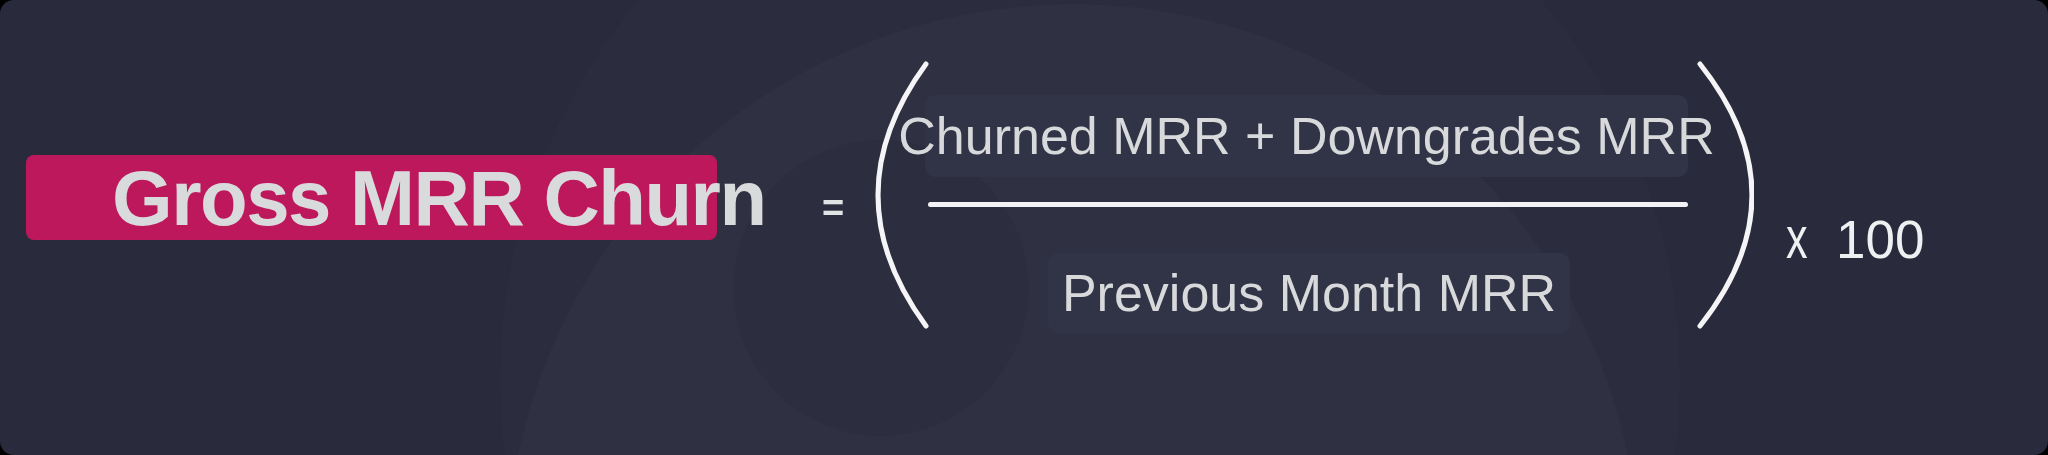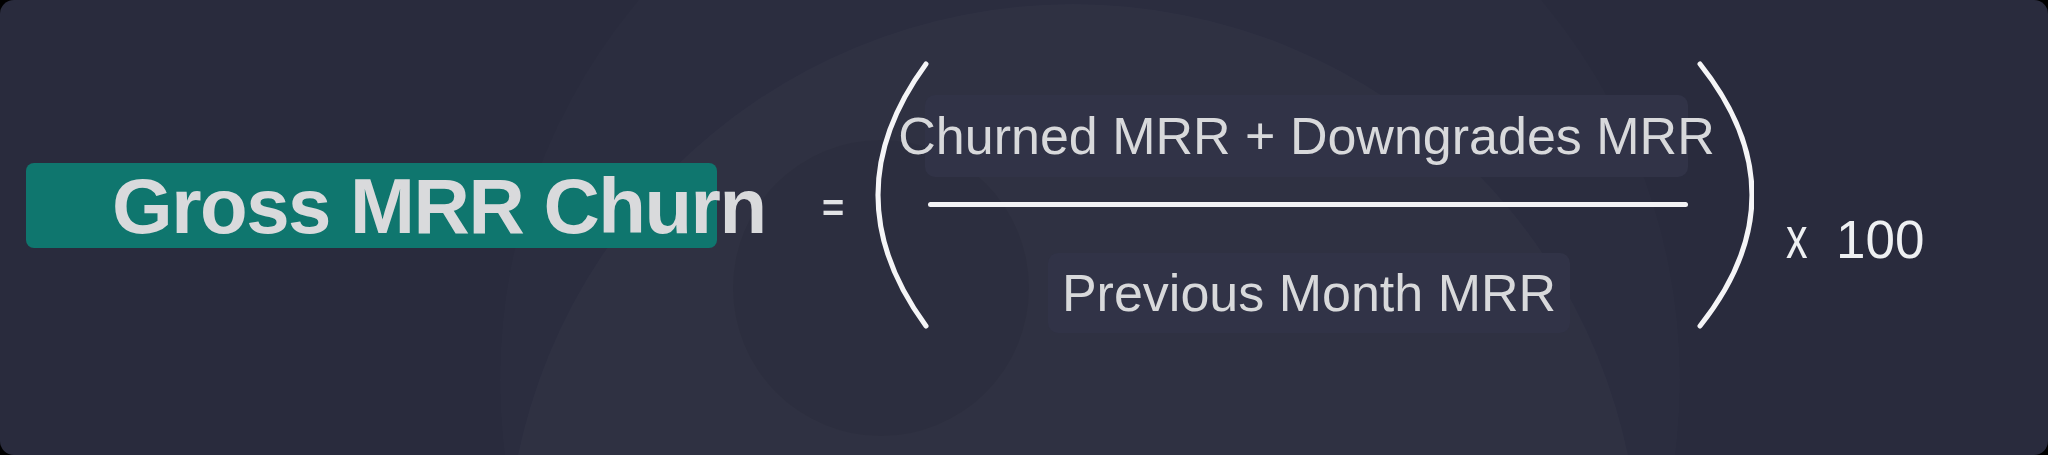--- a/index.html
+++ b/index.html
@@ -12,22 +12,22 @@
     position:relative;width:2048px;height:455px;
     background:#292b3d;border-radius:14px;overflow:hidden;
   }
   
   .bg-circle{position:absolute;border-radius:50%;pointer-events:none;}
   .bg-circle.c-big{left:500px;top:-210px;width:1180px;height:1180px;background:rgba(255,255,255,0.012);}
   .bg-circle.c-dome{left:506px;top:4px;width:1134px;height:1134px;background:rgba(255,255,255,0.02);}
   .bg-circle.c-shade{left:733px;top:140px;width:296px;height:296px;background:rgba(5,6,14,0.05);}
 
   .title-box{
-    position:absolute;left:26px;top:163px;width:691px;height:85px;
-    background:#0f766e;border-radius:8px;
+    position:absolute;left:26px;top:155px;width:691px;height:85px;
+    background:#be185d;border-radius:8px;
     display:flex;align-items:center;
   }
   .title-text{
     padding-left:86px;
     font-size:78px;font-weight:700;letter-spacing:-1.5px;
     color:#d9dadc;white-space:nowrap;line-height:1;
   }
   .equals{
     position:absolute;left:816px;top:188px;width:34px;height:40px;
     font-size:38px;font-weight:700;line-height:40px;text-align:center;

